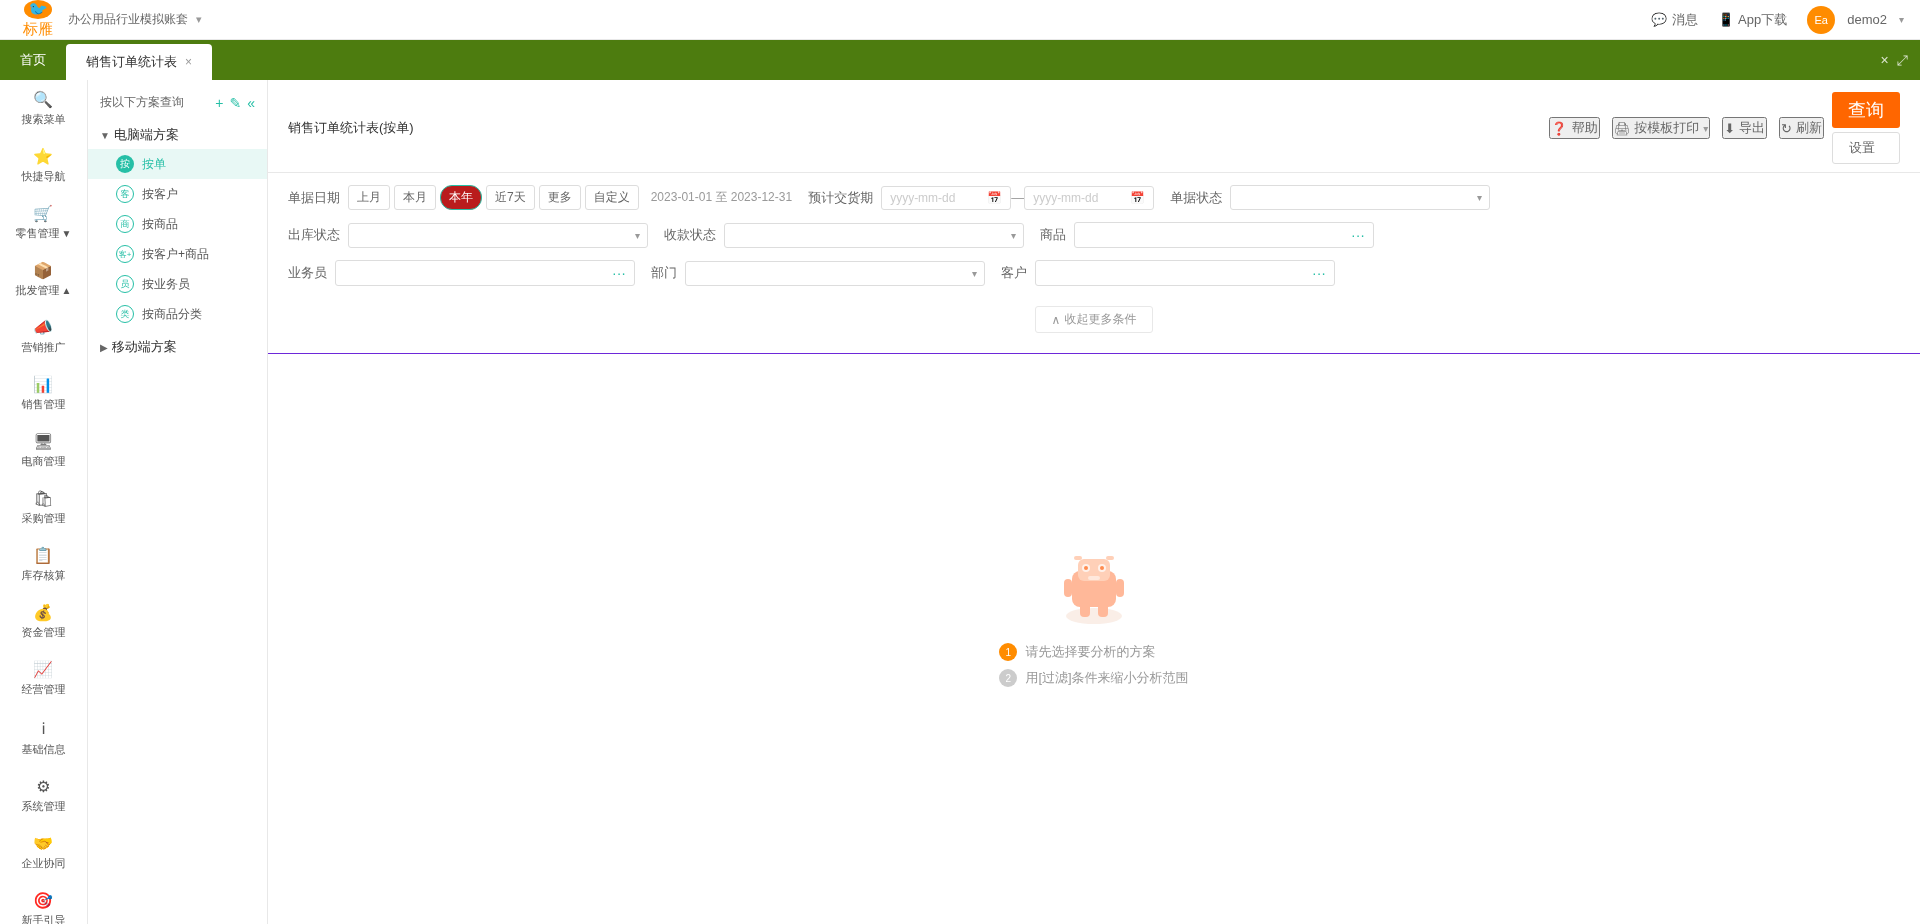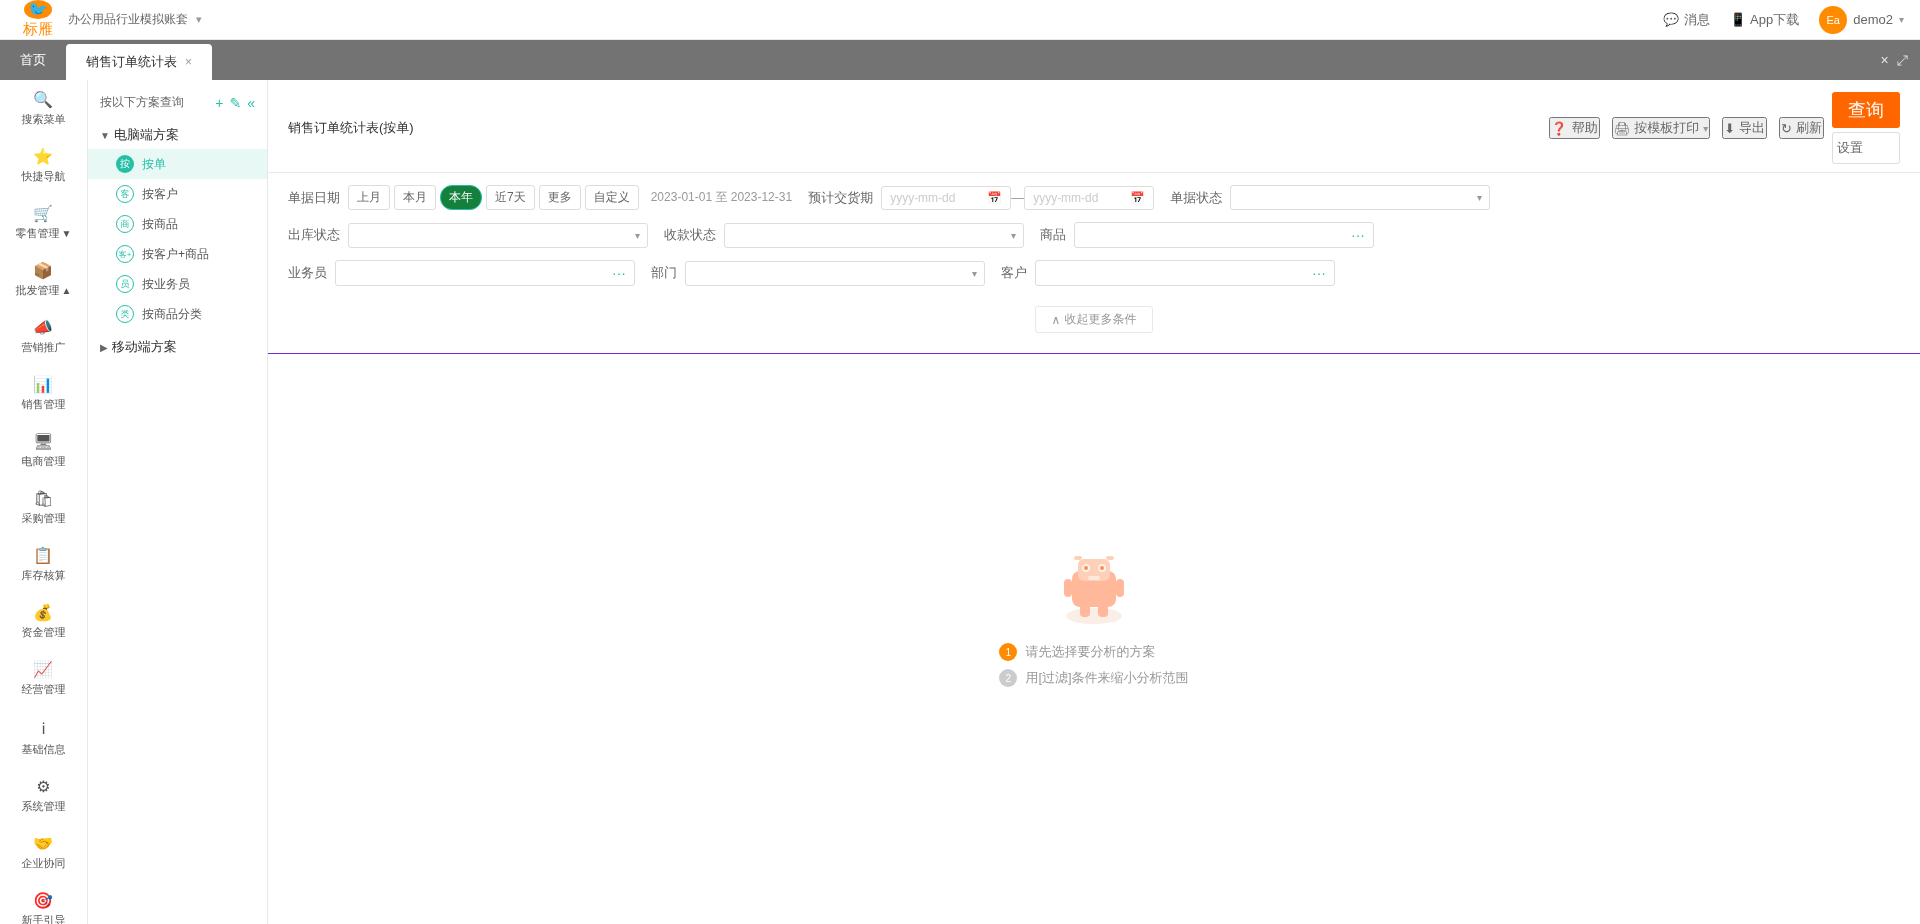--- a/index.html
+++ b/index.html
@@ -10,21 +10,21 @@
     .top-bar-left { display: flex; align-items: center; gap: 8px; }
     .logo-box { width: 44px; height: 36px; display: flex; flex-direction: column; align-items: center; justify-content: center; }
     .logo-icon { width: 28px; height: 28px; background: #ff8c00; border-radius: 50%; display: flex; align-items: center; justify-content: center; font-size: 16px; color: #fff; }
     .logo-text { font-size: 15px; color: #ff8c00; margin-top: 1px; }
     .app-name { font-size: 12px; color: #666; }
     .top-bar-right { display: flex; align-items: center; gap: 20px; }
     .top-bar-btn { display: flex; align-items: center; gap: 4px; color: #666; font-size: 13px; cursor: pointer; }
     .user-avatar { width: 28px; height: 28px; border-radius: 50%; background: #ff8c00; display: flex; align-items: center; justify-content: center; color: #fff; font-size: 11px; }
 
     
-    .tab-bar { height: 40px; background: #737373; display: flex; align-items: center; padding: 0 0; flex-shrink: 0; }
+    .tab-bar { height: 40px; background: #4d7c0f; display: flex; align-items: center; padding: 0 0; flex-shrink: 0; }
     .tab-item { height: 40px; display: flex; align-items: center; padding: 0 20px; cursor: pointer; color: rgba(255,255,255,0.8); font-size: 13px; }
     .tab-item.home { color: #fff; }
     .tab-item.active { background: #fff; color: #333; border-radius: 4px 4px 0 0; margin-top: 4px; height: 36px; }
     .tab-close { margin-left: 8px; color: #999; font-size: 12px; cursor: pointer; }
     .tab-bar-actions { margin-left: auto; display: flex; align-items: center; gap: 8px; padding-right: 12px; }
     .tab-bar-icon { color: rgba(255,255,255,0.8); cursor: pointer; font-size: 14px; }
 
     
     .main-layout { display: flex; flex: 1; overflow: hidden; }
 
@@ -56,31 +56,31 @@
     .scheme-section-2 { margin-top: 4px; }
 
     
     .right-panel { flex: 1; display: flex; flex-direction: column; overflow: hidden; }
 
     
     .page-header { background: #fff; padding: 12px 20px 8px; border-bottom: 1px solid #e8e8e8; display: flex; align-items: center; justify-content: space-between; }
     .page-title { font-size: 13px; color: #333; font-weight: 500; }
     .page-action-btn { display: flex; align-items: center; gap: 4px; color: #666; font-size: 13px; cursor: pointer; }
     .page-action-btn.primary { background: #ff6600; color: #fff; border: none; padding: 6px 16px; border-radius: 3px; cursor: pointer; font-size: 18px; }
-    .page-action-btn.secondary { background: #fff; color: #666; border: 1px solid #ddd; padding: 6px 4px; border-radius: 3px; cursor: pointer; font-size: 13px; }
+    .page-action-btn.secondary { background: #fff; color: #666; border: 1px solid #ddd; padding: 6px 16px; border-radius: 3px; cursor: pointer; font-size: 13px; }
 
     
     .filter-area { background: #fff; padding: 12px 20px; border-bottom: 1px solid #6d28d9; }
     .filter-row { display: flex; align-items: center; gap: 16px; margin-bottom: 12px; flex-wrap: wrap; }
     .filter-row:last-child { margin-bottom: 0; }
     .filter-group { display: flex; align-items: center; gap: 8px; }
     .filter-label { color: #666; font-size: 13px; white-space: nowrap; }
     .filter-date-btns { display: flex; gap: 4px; align-items: center; }
     .date-btn { padding: 3px 8px; border: 1px solid #ddd; border-radius: 3px; background: #fff; color: #666; font-size: 12px; cursor: pointer; }
-    .date-btn.active { background: #15803d; color: #fff; border-color: #26bfa6; border-radius: 12px; }
+    .date-btn.active { background: #b91c1c; color: #fff; border-color: #26bfa6; border-radius: 12px; }
     .date-range-text { font-size: 12px; color: #999; margin-left: 4px; }
     .filter-date-input { display: flex; align-items: center; gap: 0; }
     .date-input-box { border: 1px solid #ddd; border-radius: 3px; padding: 4px 8px; font-size: 12px; color: #999; display: flex; align-items: center; gap: 4px; width: 130px; }
     .date-sep { color: #999; }
     .select-wrapper { position: relative; display: inline-flex; align-items: center; }
     .select-wrapper select { border: 1px solid #ddd; border-radius: 3px; padding: 4px 24px 4px 8px; font-size: 13px; color: #999; background: #fff; appearance: none; min-width: 200px; }
     .select-arrow { position: absolute; right: 8px; color: #999; font-size: 10px; pointer-events: none; }
     .filter-input-more { border: 1px solid #ddd; border-radius: 3px; padding: 4px 8px; font-size: 13px; color: #999; min-width: 200px; background: #fff; display: flex; align-items: center; justify-content: space-between; }
     .more-dots { color: #26bfa6; font-size: 14px; cursor: pointer; }
     .collapse-row { display: flex; align-items: center; justify-content: center; padding: 8px; }
@@ -112,21 +112,21 @@
   </div>
   <div class="top-bar-right">
     <div class="top-bar-btn">
       <span>💬</span>
       <span>消息</span>
     </div>
     <div class="top-bar-btn">
       <span>📱</span>
       <span>App下载</span>
     </div>
-    <div class="top-bar-btn" style="gap:6px;">
+    <div class="top-bar-btn" style="gap:12px;">
       <div class="user-avatar">Ea</div>
       <span>demo2</span>
       <span style="font-size:10px;color:#999;">▾</span>
     </div>
   </div>
 </div>
 
 <div class="tab-bar">
   <div class="tab-item home">
     <span>首页</span>

